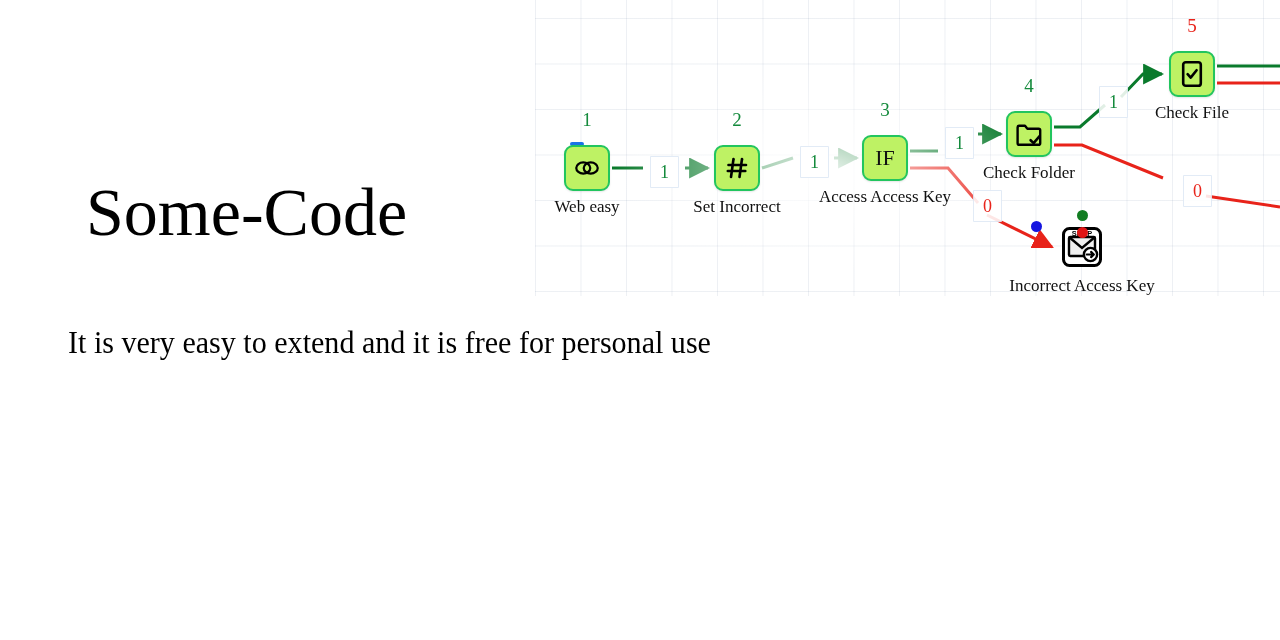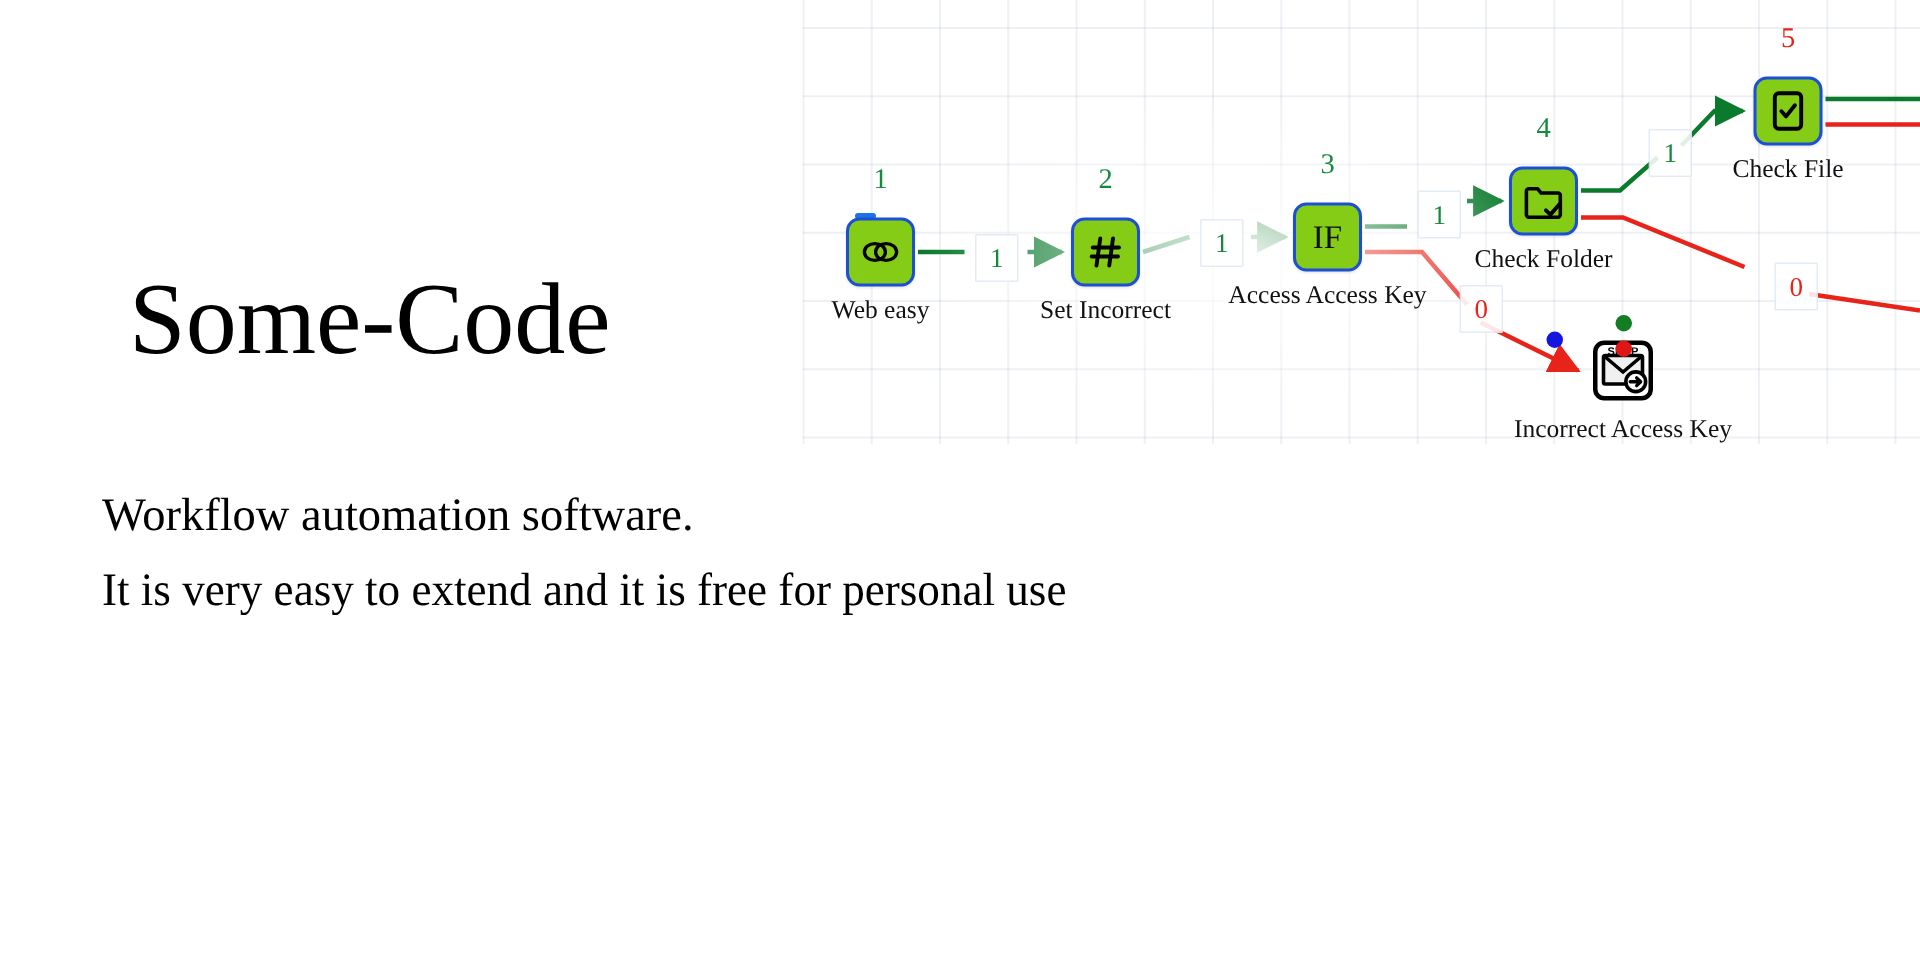--- a/index.html
+++ b/index.html
@@ -95,23 +95,23 @@
     position: absolute;
     width: 0; height: 0;
   }
   .node-box {
     position: absolute;
     left: -23px;
     top: -23px;
     width: 46px;
     height: 46px;
     box-sizing: border-box;
-    border: 2px solid #1d4ed8;
+    border: 2px solid #22c55e;
     border-radius: 9px;
-    background: #84cc16;
+    background: #bef264;
     display: flex;
     align-items: center;
     justify-content: center;
     box-shadow: 0 1px 2px rgba(0,0,0,0.10);
   }
   .node-box.plain {
     border: none;
     background: transparent;
     box-shadow: none;
   }
@@ -174,21 +174,20 @@
   .port.bad  { background: #e01515; left: 18px;  top: 3px; }
 </style>
 </head>
 <body>
 
 <div id="hero">
   <div id="hero-title">Some-Code</div>
 </div>
 
 <div id="tagline">
-  <div class="tagline-line">Workflow automation software.</div>
   <div class="tagline-line condensed">It is very easy to extend and it is free for personal use</div>
 </div>
 
 <div id="canvas">
 
   <div id="grid"></div>
 
   <svg id="edges" viewBox="0 0 780 310" width="780" height="310">
     <defs>
       <marker id="arrow-green" viewBox="0 0 10 10" refX="9" refY="5" markerWidth="7" markerHeight="7" orient="auto-start-reverse">

